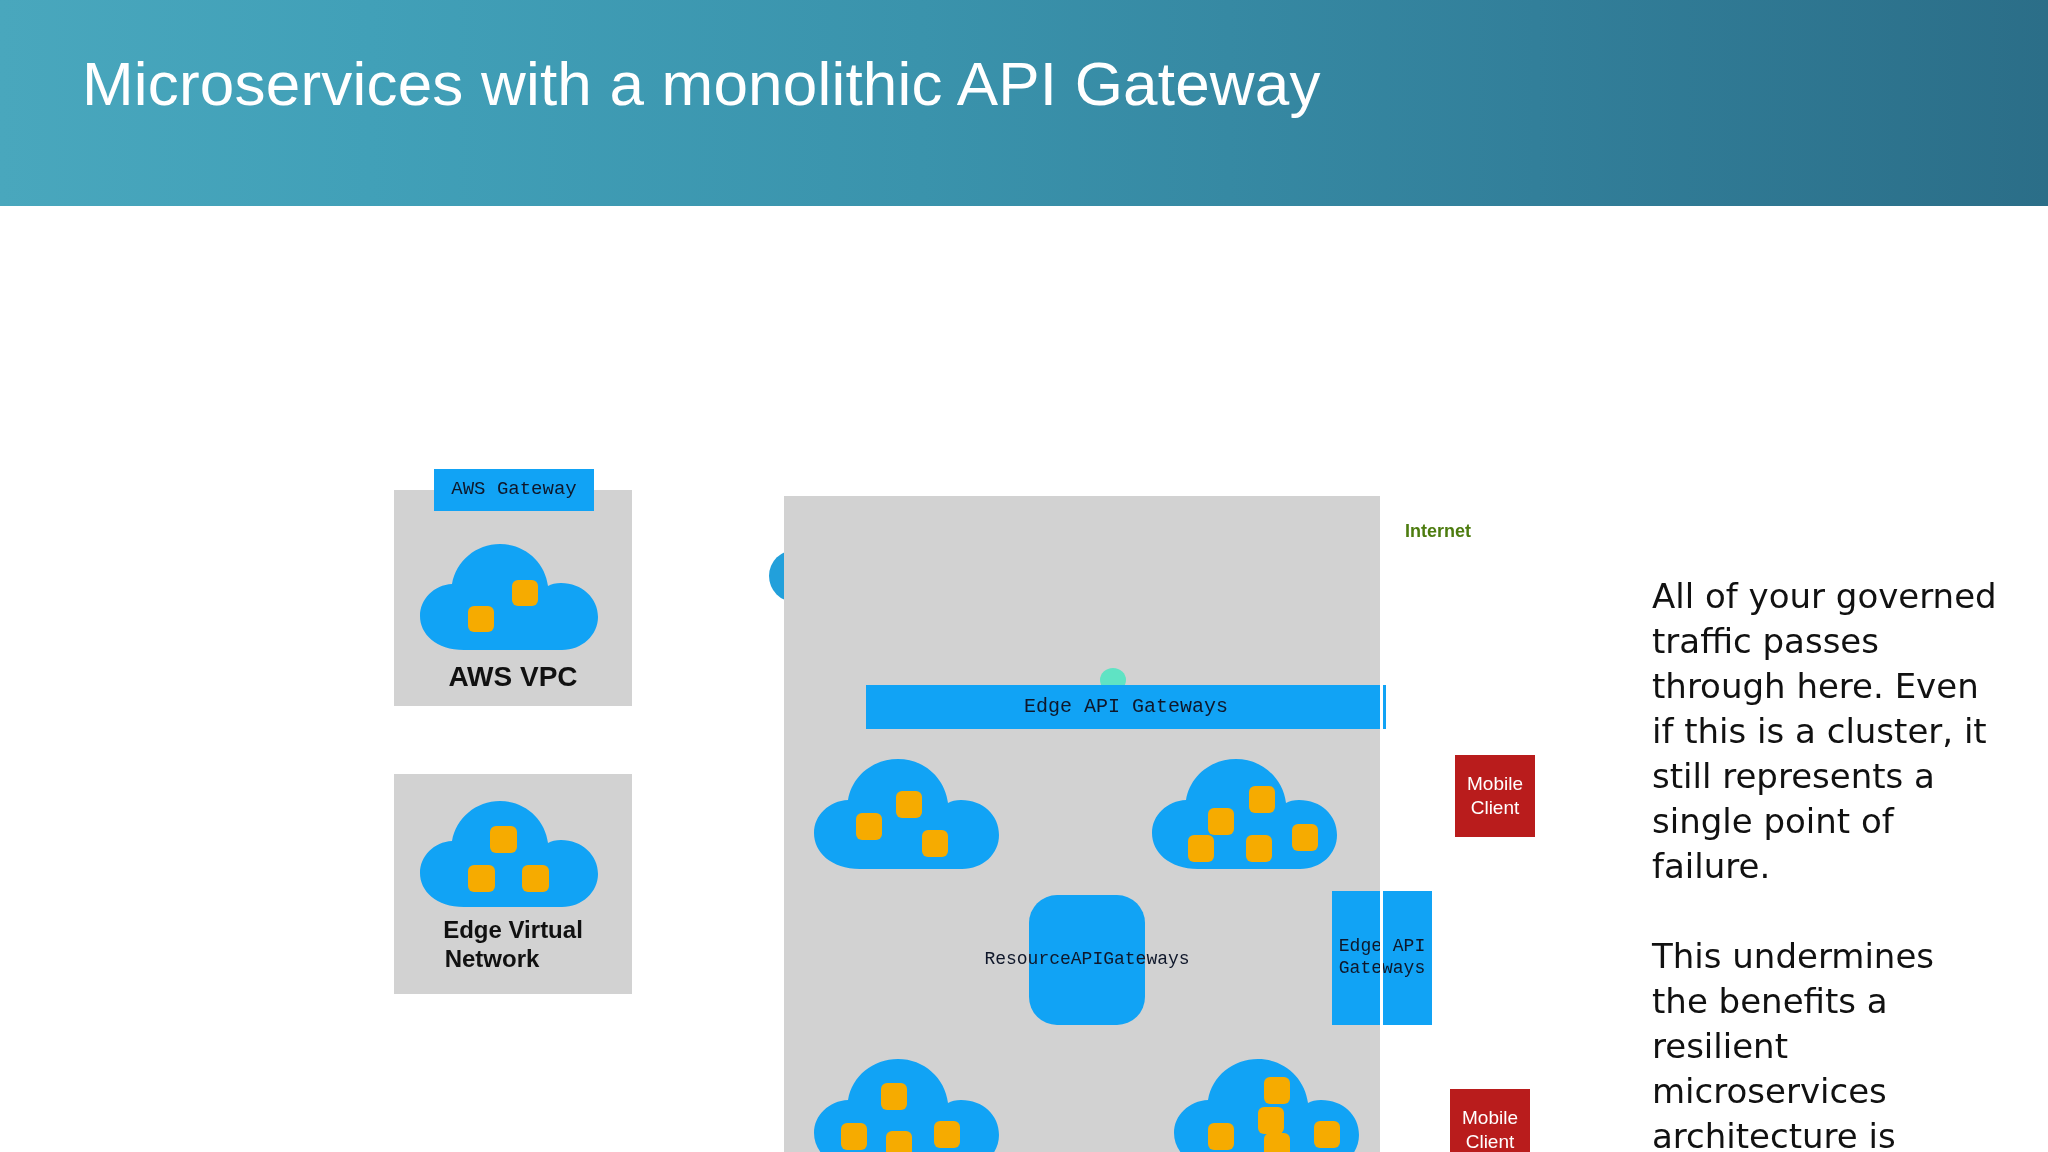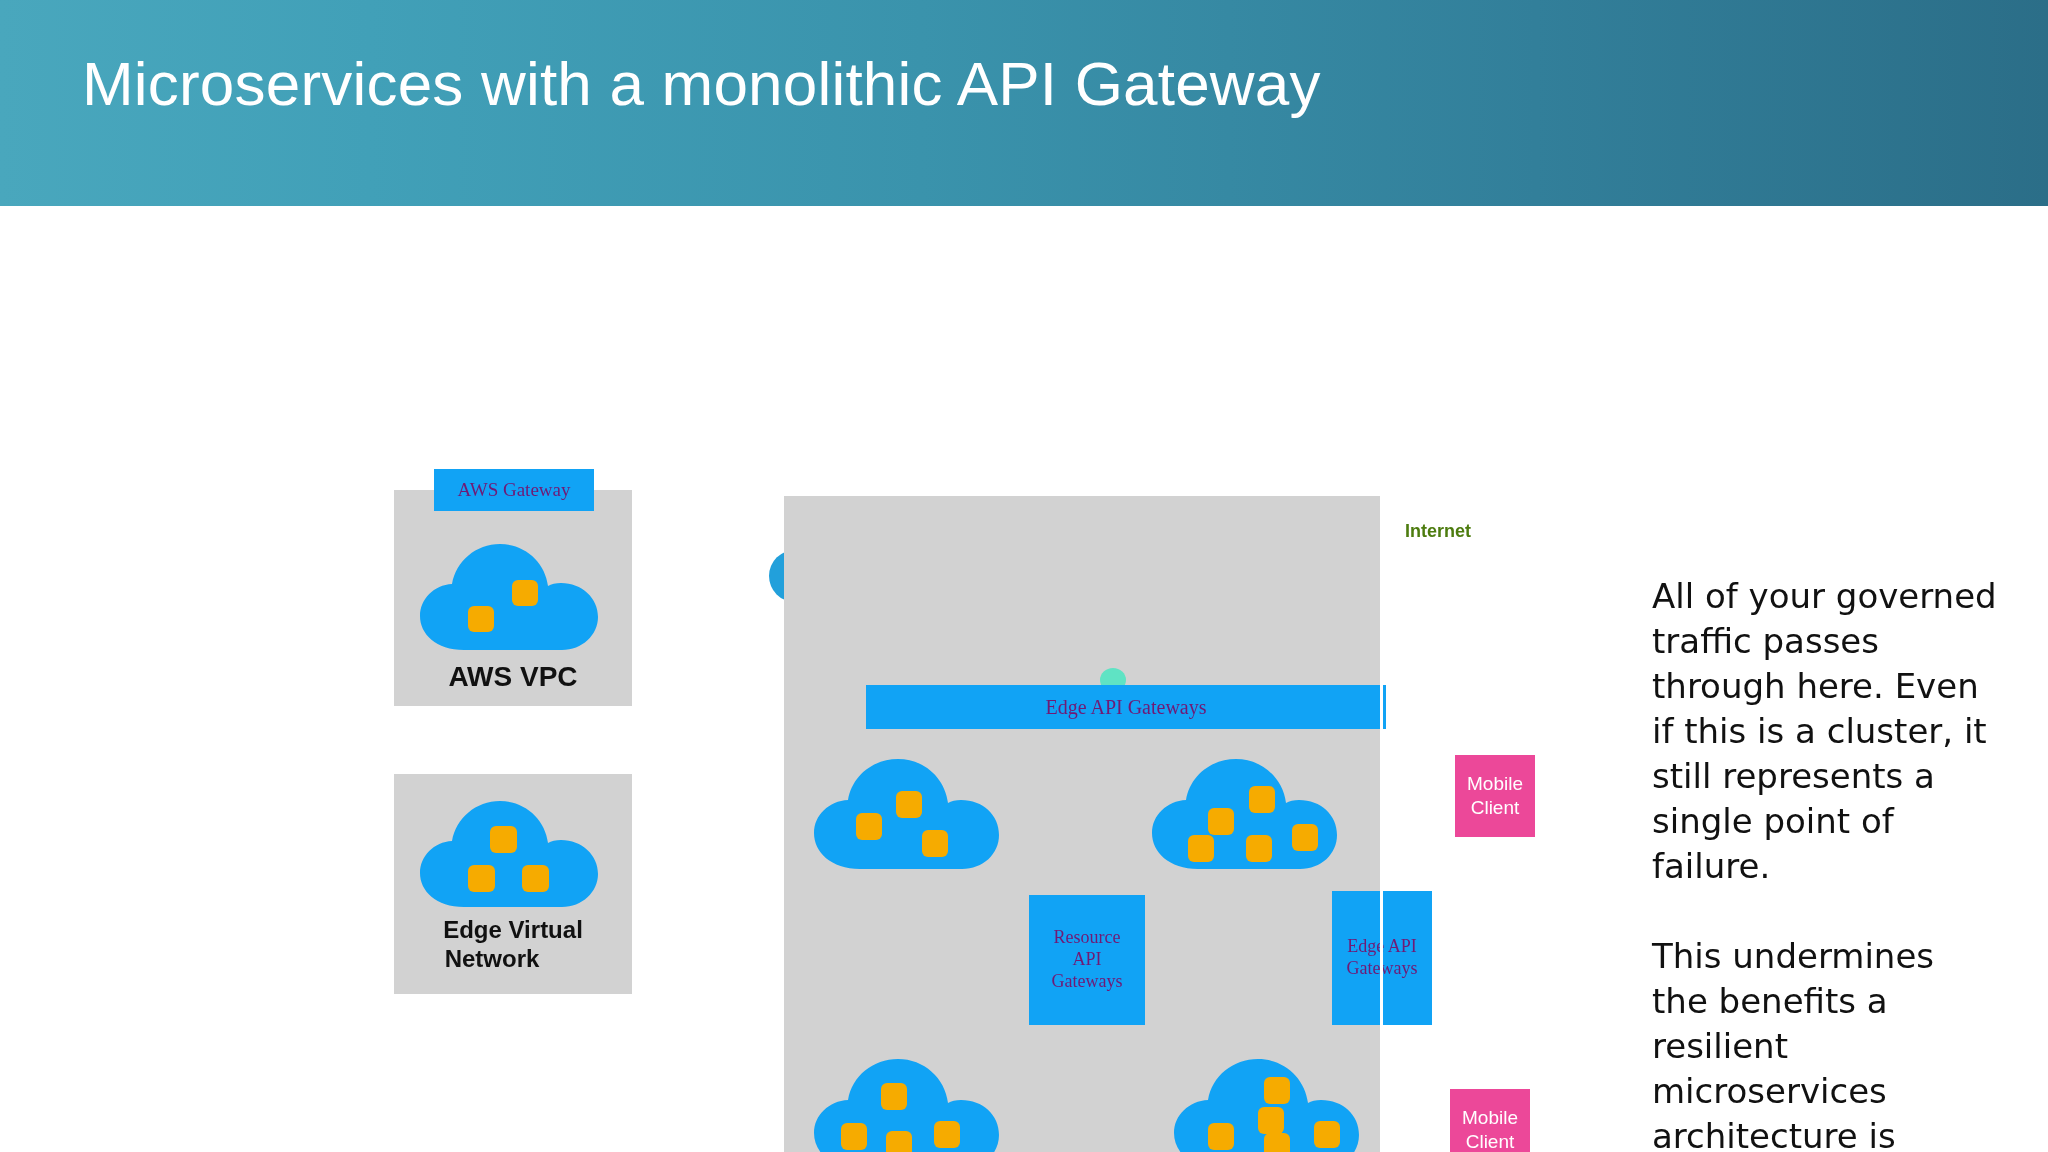--- a/index.html
+++ b/index.html
@@ -56,33 +56,33 @@
     text-align: center;
     font-weight: bold;
     color: #111;
     line-height: 1.15;
   }
 
   
   .gw {
     position: absolute;
     background: #11a3f5;
-    color: #701a75;
+    color: #0f172a;
     display: flex;
     align-items: center;
     justify-content: center;
     text-align: center;
     line-height: 1.22;
-    font-family: Liberation Serif, serif;
+    font-family: Liberation Mono, monospace;
   }
 
   
   .client-box {
     position: absolute;
-    background: #ec4899;
+    background: #b91c1c;
     color: #ffffff;
     display: flex;
     align-items: center;
     justify-content: center;
     text-align: center;
     line-height: 1.25;
     font-size: 19px;
     font-family: "Liberation Sans", sans-serif;
   }
 
@@ -246,21 +246,21 @@
     <svg viewBox="0 0 208 124" xmlns="http://www.w3.org/2000/svg">
       <path d="M54 118 C25 118 8 101 8 82 C8 64 23 50 42 49 C46 25 67 8 92 8 C118 8 139 27 142 52 C145 50 150 49 155 49 C177 49 193 64 193 84 C193 103 177 118 156 118 Z" fill="#11a3f5"></path>
       <rect x="105" y="35" width="26" height="27" rx="6" fill="#f6ab00"></rect>
       <rect x="64" y="57" width="26" height="27" rx="6" fill="#f6ab00"></rect>
       <rect x="44" y="84" width="26" height="27" rx="6" fill="#f6ab00"></rect>
       <rect x="102" y="84" width="26" height="27" rx="6" fill="#f6ab00"></rect>
       <rect x="148" y="73" width="26" height="27" rx="6" fill="#f6ab00"></rect>
     </svg>
   </div>
 
-  <div class="gw" style="left:1029px; top:689px; width:116px; height:130px; font-size:18px; flex-direction:column;">
+  <div class="gw" style="left:1029px; top:689px; width:116px; height:130px; font-size:18px; flex-direction:row;border-radius:28px;">
     <span>Resource</span>
     <span>API</span>
     <span>Gateways</span>
   </div>
 
   <div class="gw" style="left:1332px; top:685px; width:100px; height:134px; font-size:18px; flex-direction:column;">
     <span>Edge API</span>
     <span>Gateways</span>
   </div>
 

